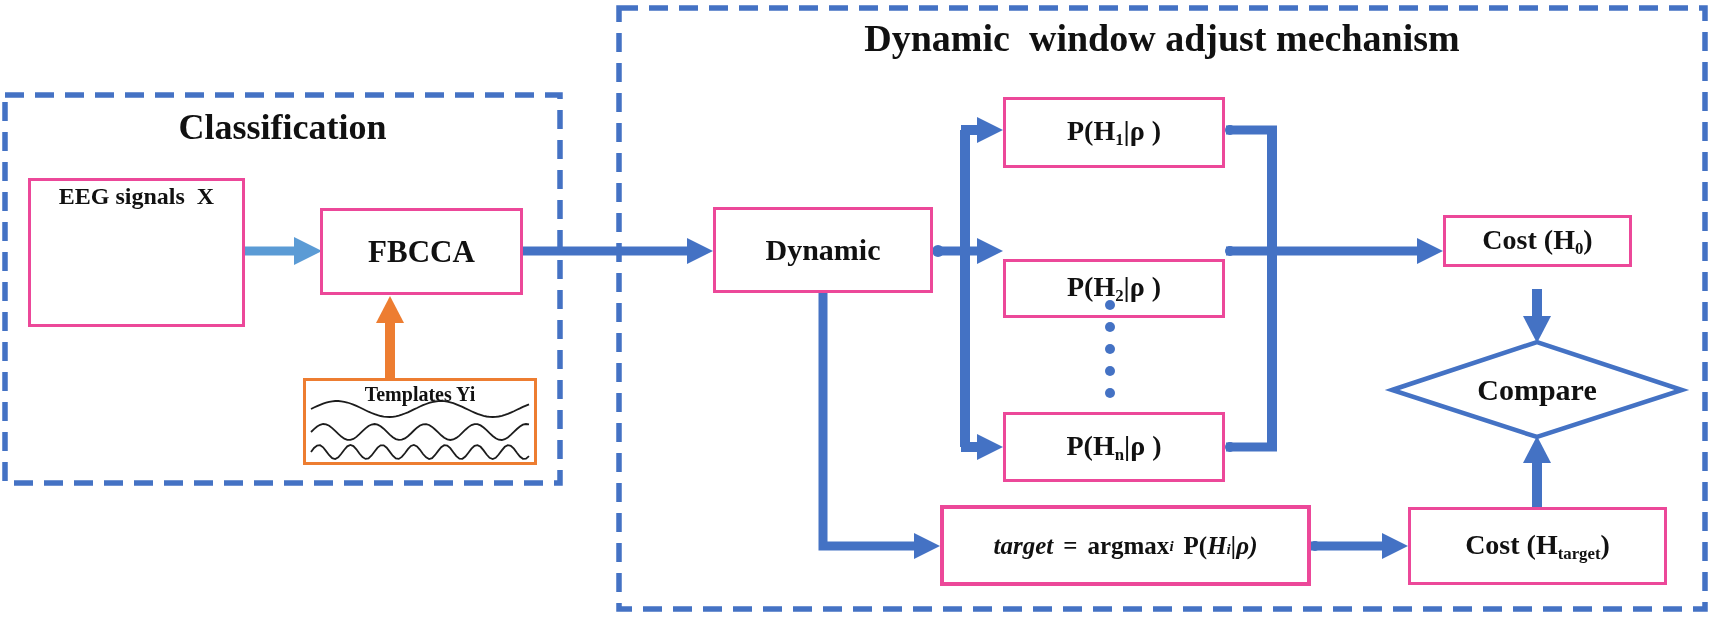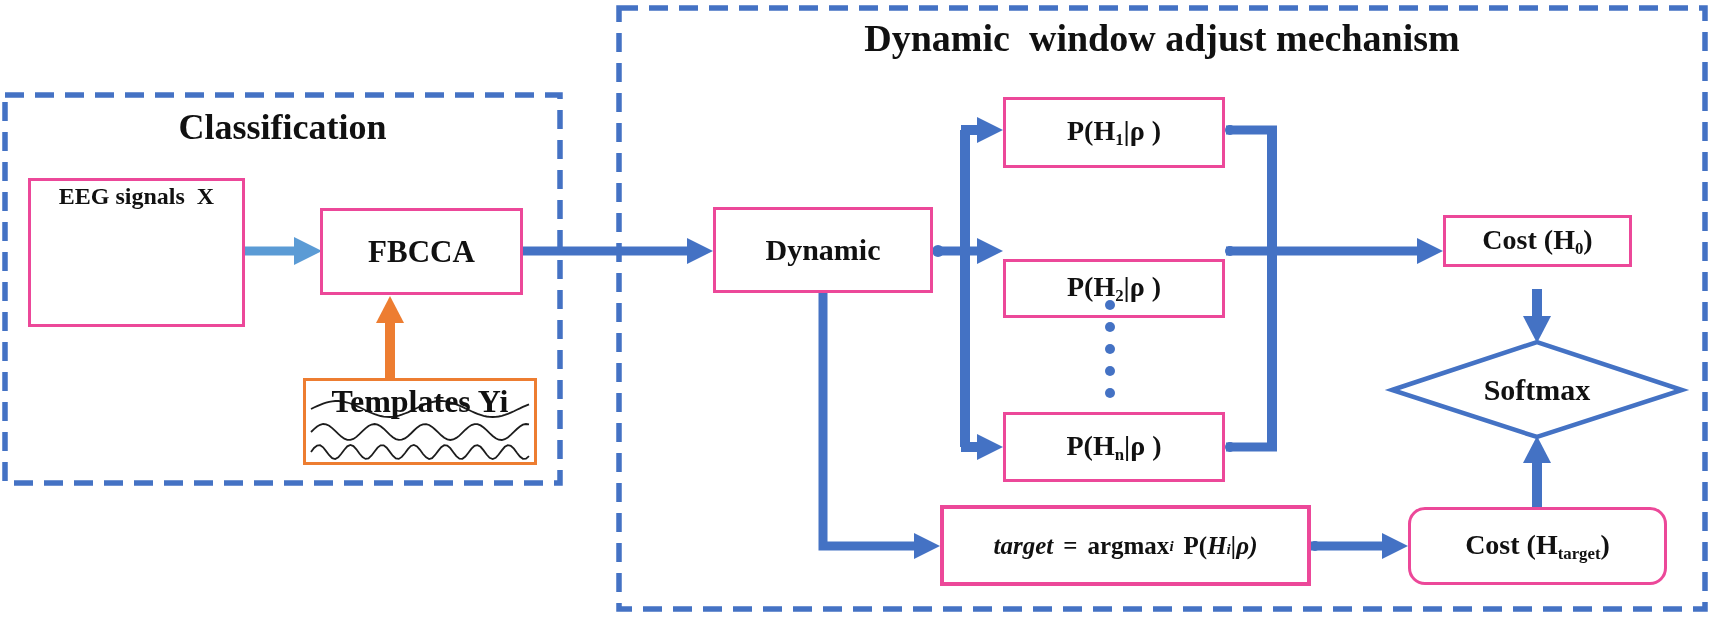--- a/index.html
+++ b/index.html
@@ -137,21 +137,21 @@
 
   <div class="box" style="left:28px;top:178px;width:217px;height:149px;">
     <div class="toplabel" style="font-size:24px;">EEG signals  X</div>
   </div>
 
   <div class="box" style="left:320px;top:208px;width:203px;height:87px;">
     <span class="label" style="font-size:31px;">FBCCA</span>
   </div>
 
   <div class="box orange" style="left:303px;top:378px;width:234px;height:87px;background:transparent;">
-    <div class="toplabel" style="font-size:32px;">Templates Yi</div>
+    <div class="toplabel" style="font-size:20px;">Templates Yi</div>
   </div>
 
   <div class="box" style="left:713px;top:207px;width:220px;height:86px;">
     <span class="label" style="font-size:30px;">Dynamic</span>
   </div>
 
   <div class="box" style="left:1003px;top:97px;width:222px;height:71px;">
     <span class="label" style="font-size:28px;"><span>P(H</span><span class="sub">1</span><span>|ρ )</span></span>
   </div>
 
@@ -169,24 +169,24 @@
 
   <div class="box" style="left:1003px;top:412px;width:222px;height:70px;">
     <span class="label" style="font-size:28px;"><span>P(H</span><span class="sub">n</span><span>|ρ )</span></span>
   </div>
 
   <div class="box" style="left:1443px;top:215px;width:189px;height:52px;">
     <span class="label" style="font-size:28px;"><span>Cost (H</span><span class="sub">0</span><span>)</span></span>
   </div>
 
   <div class="freefloat" style="left:1392px;top:342px;width:290px;height:95px;">
-    <span class="label" style="font-size:30px;">Softmax</span>
-  </div>
-
-  <div class="box" style="left:1408px;top:507px;width:259px;height:78px;border-radius:17px;">
+    <span class="label" style="font-size:30px;">Compare</span>
+  </div>
+
+  <div class="box" style="left:1408px;top:507px;width:259px;height:78px;">
     <span class="label" style="font-size:28px;"><span>Cost (H</span><span class="sub">target</span><span>)</span></span>
   </div>
 
   <div class="box" style="left:940px;top:505px;width:371px;height:81px;border-width:4px;">
     <span class="formula">
       <span class="ital">target</span>
       <span>=</span>
       <span class="argmax">
           <span class="op">argmax</span>
           <span class="opsub">i</span>

